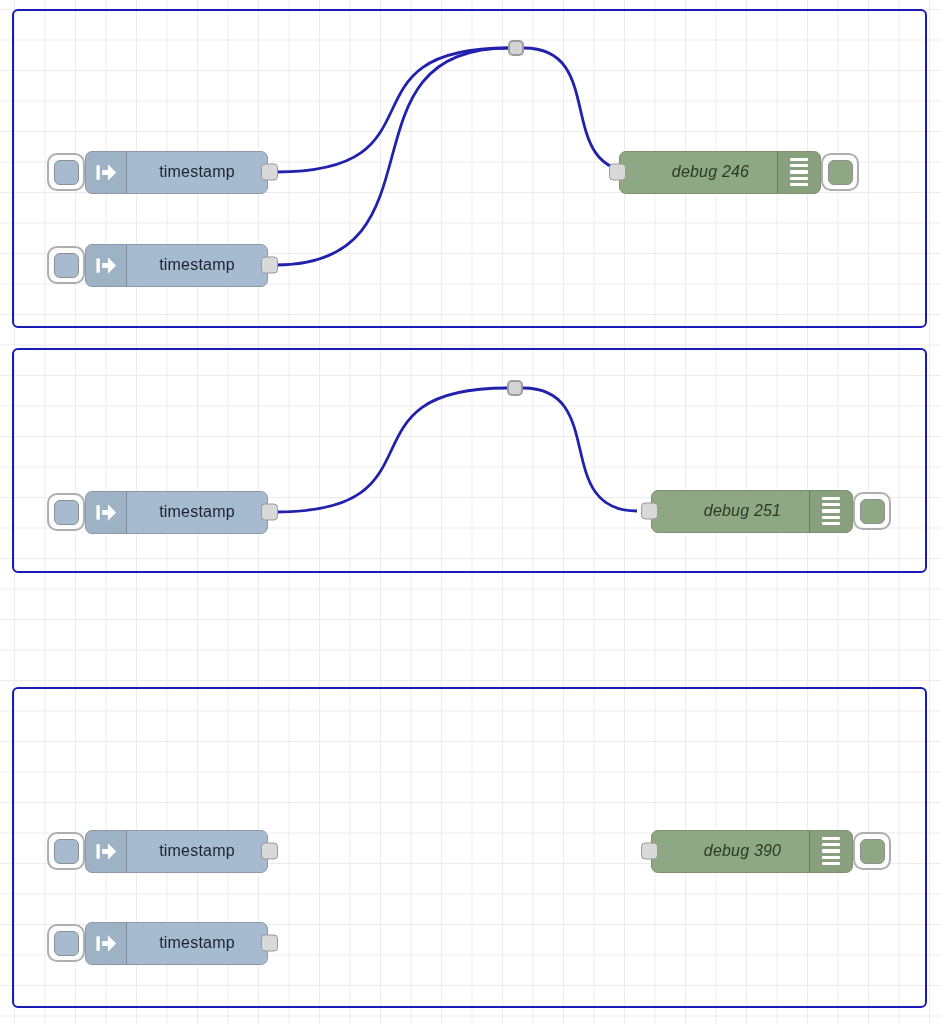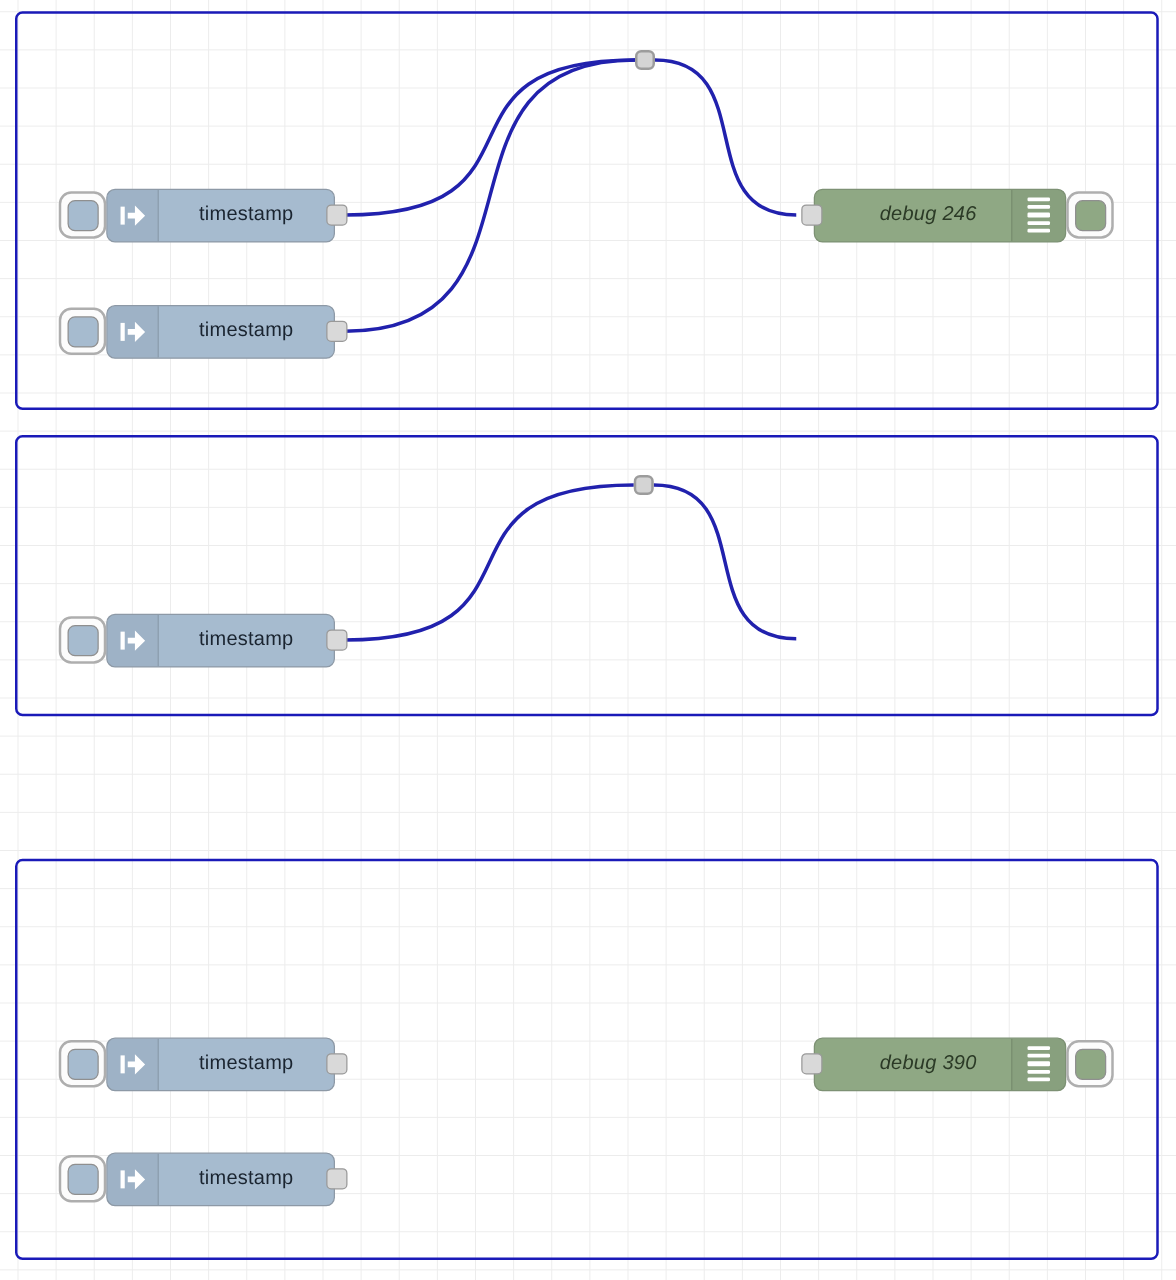--- a/index.html
+++ b/index.html
@@ -81,21 +81,21 @@
       </div>
       <div class="icon-box icon-left">
         <svg width="23" height="23" viewBox="0 0 24 24">
           <rect x="1.5" y="4.5" width="3.5" height="15" fill="#ffffff"></rect>
           <path d="M7.5 9.5h6V3.5L22 12l-8.5 8.5v-6h-6z" fill="#ffffff"></path>
         </svg>
       </div>
       <div class="label" style="color:#1a2430">timestamp</div>
       <div class="port port-out" style="background:#d9d9d9;border-color:#999999"></div>
     </div>
-    <div class="node debug" style="left: 651px; top: 150.5px; background: rgb(143, 168, 132); border-color: rgb(125, 145, 116);">
+    <div class="node debug" style="left: 619px; top: 150.5px; background: rgb(143, 168, 132); border-color: rgb(125, 145, 116);">
       <div class="port port-in" style="background:#d9d9d9;border-color:#999999"></div>
       <div class="label label-debug" style="color:#2b3a26">debug 246</div>
       <div class="icon-box icon-right">
         <div class="dbar"></div>
         <div class="dbar"></div>
         <div class="dbar"></div>
         <div class="dbar"></div>
         <div class="dbar"></div>
       </div>
       <div class="btn btn-right">
@@ -109,20 +109,34 @@
         <div class="btn-inner" style="background:#a6bbcf"></div>
       </div>
       <div class="icon-box icon-left">
         <svg width="23" height="23" viewBox="0 0 24 24">
           <rect x="1.5" y="4.5" width="3.5" height="15" fill="#ffffff"></rect>
           <path d="M7.5 9.5h6V3.5L22 12l-8.5 8.5v-6h-6z" fill="#ffffff"></path>
         </svg>
       </div>
       <div class="label" style="color:#1a2430">timestamp</div>
       <div class="port port-out" style="background:#d9d9d9;border-color:#999999"></div>
+    </div>
+    <div class="node debug" style="left: 651px; top: 489.5px; background: rgb(143, 168, 132); border-color: rgb(125, 145, 116);">
+      <div class="port port-in" style="background:#d9d9d9;border-color:#999999"></div>
+      <div class="label label-debug" style="color:#2b3a26">debug 251</div>
+      <div class="icon-box icon-right">
+        <div class="dbar"></div>
+        <div class="dbar"></div>
+        <div class="dbar"></div>
+        <div class="dbar"></div>
+        <div class="dbar"></div>
+      </div>
+      <div class="btn btn-right">
+        <div class="btn-inner" style="background:#8fa884"></div>
+      </div>
     </div>
     <div class="group" style="left: 12px; top: 687px; width: 915px; height: 321px; border-color: rgb(26, 26, 184);"></div>
     <div class="node inject" style="left: 85px; top: 829.5px; background: rgb(166, 187, 207); border-color: rgb(141, 153, 166);">
       <div class="btn btn-left">
         <div class="btn-inner" style="background:#a6bbcf"></div>
       </div>
       <div class="icon-box icon-left">
         <svg width="23" height="23" viewBox="0 0 24 24">
           <rect x="1.5" y="4.5" width="3.5" height="15" fill="#ffffff"></rect>
           <path d="M7.5 9.5h6V3.5L22 12l-8.5 8.5v-6h-6z" fill="#ffffff"></path>

